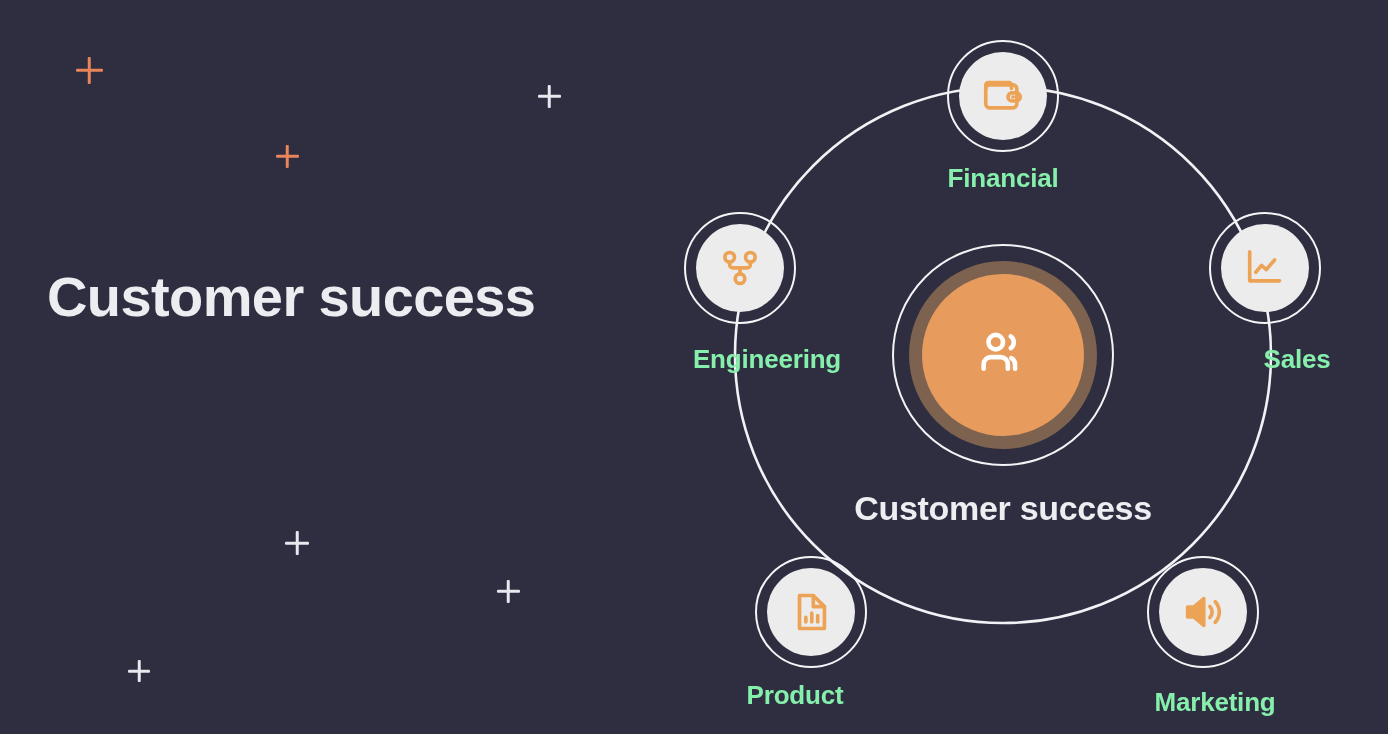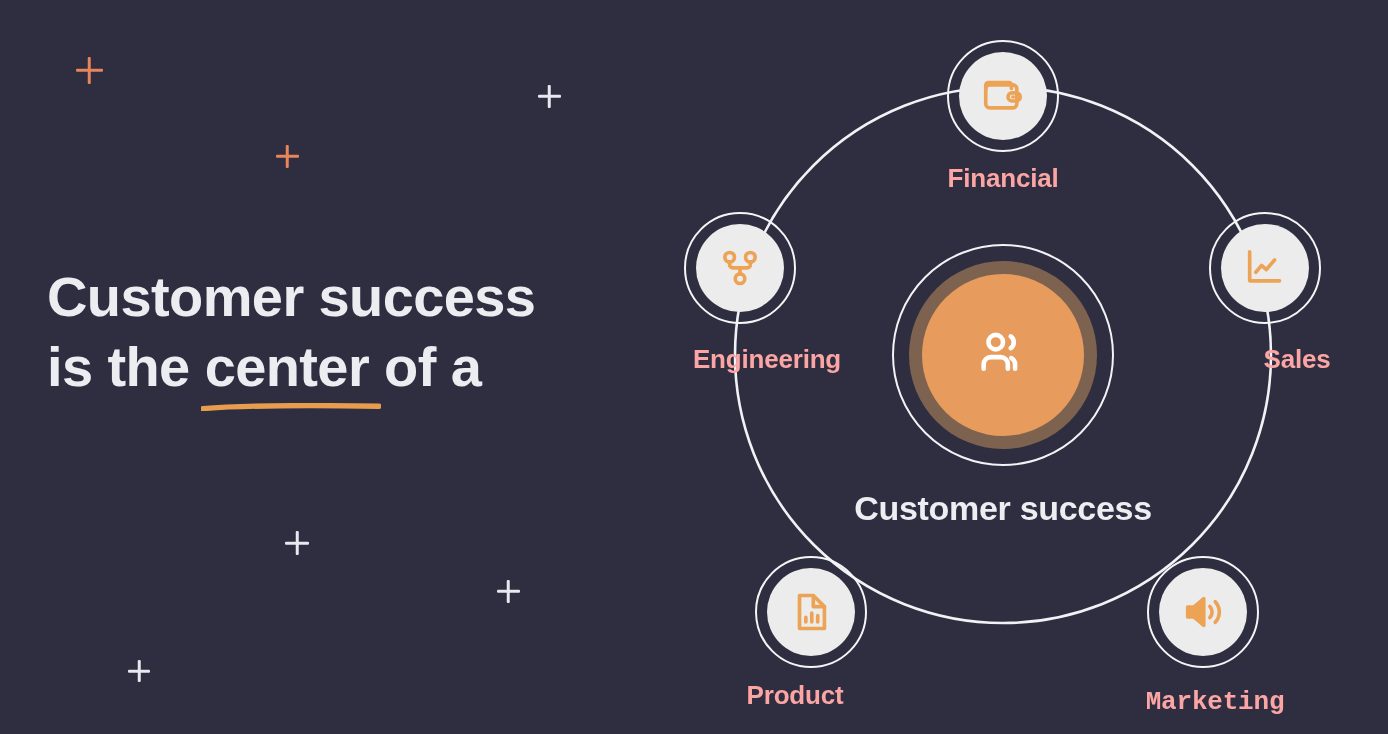--- a/index.html
+++ b/index.html
@@ -110,21 +110,21 @@
     display: flex;
     align-items: center;
     justify-content: center;
   }
   .node-icon svg { display: block; }
 
   .node-label {
     position: absolute;
     font-size: 26px;
     font-weight: 700;
-    color: #fca5a5;
+    color: #86efac;
     white-space: nowrap;
     letter-spacing: -0.2px;
   }
 
   
   #hub {
     position: absolute;
     left: 348px;
     top: 355px;
     width: 222px;
@@ -182,25 +182,20 @@
       <div class="plus" style="left: 75.5px; top: 56.5px; width: 27px; height: 27px; color: rgb(232, 133, 90);"></div>
       <div class="plus" style="left: 275.5px; top: 144.5px; width: 23px; height: 23px; color: rgb(232, 133, 90);"></div>
       <div class="plus" style="left: 537.5px; top: 84.5px; width: 23px; height: 23px; color: rgb(232, 233, 238);"></div>
       <div class="plus" style="left: 285px; top: 531px; width: 24px; height: 24px; color: rgb(232, 233, 238);"></div>
       <div class="plus" style="left: 496.5px; top: 579.5px; width: 23px; height: 23px; color: rgb(232, 233, 238);"></div>
       <div class="plus" style="left: 128px; top: 660px; width: 22px; height: 22px; color: rgb(232, 233, 238);"></div>
     </div>
 
   <div id="headline">
     <div class="hl-line">Customer success</div>
-    <div class="hl-line">
-      <span>is the </span><span class="underlined"><span>center</span><svg class="brush" viewBox="0 0 180 8" preserveAspectRatio="none">
-            <path d="M2 5.6 C 40 2.4, 96 2.0, 178 3.2" stroke="#e79c4e" stroke-width="5.4" stroke-linecap="round" fill="none"></path>
-          </svg></span><span> of a</span>
-    </div>
   </div>
 
   <div id="diagram">
 
     <svg id="ring-svg" width="733" height="734">
       <circle cx="348" cy="355" r="268" fill="none" stroke="#f1f2f5" stroke-width="2.6"></circle>
     </svg>
 
     <div id="nodes">
         <div class="node" style="left: 348px; top: 96px;">
@@ -262,21 +257,21 @@
                 <path d="M6.6 8.9v1.4a1.6 1.6 0 0 0 1.6 1.6h7.6a1.6 1.6 0 0 0 1.6-1.6V8.9"></path>
                 <path d="M12 11.9v3.2"></path>
               </svg>
             </span>
           </div>
         </div>
       </div>
     <div id="node-labels">
         <div class="node-label" style="left: 348px; top: 163px; transform: translateX(-50%);">Financial</div>
         <div class="node-label" style="left: 642px; top: 344px; transform: translateX(-50%);">Sales</div>
-        <div class="node-label" style="left: 560px; top: 687px; transform: translateX(-50%); font-family: Liberation Mono, monospace;">Marketing</div>
+        <div class="node-label" style="left: 560px; top: 687px; transform: translateX(-50%);">Marketing</div>
         <div class="node-label" style="left: 140px; top: 680px; transform: translateX(-50%);">Product</div>
         <div class="node-label" style="left: 112px; top: 344px; transform: translateX(-50%);">Engineering</div>
       </div>
 
     <div id="hub">
       <div id="hub-ring"></div>
       <div id="hub-mid"></div>
       <div id="hub-core">
         <span>
           <svg width="58" height="58" viewBox="0 0 24 24" fill="none" stroke="#ffffff" stroke-width="1.9" stroke-linecap="round" stroke-linejoin="round">

